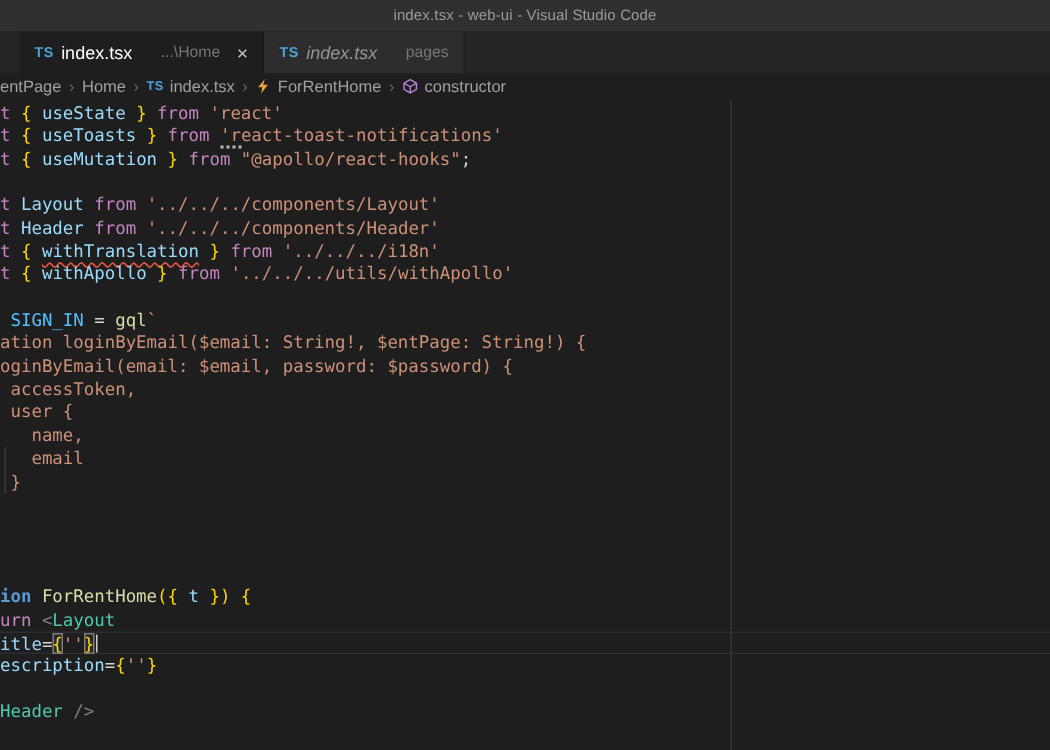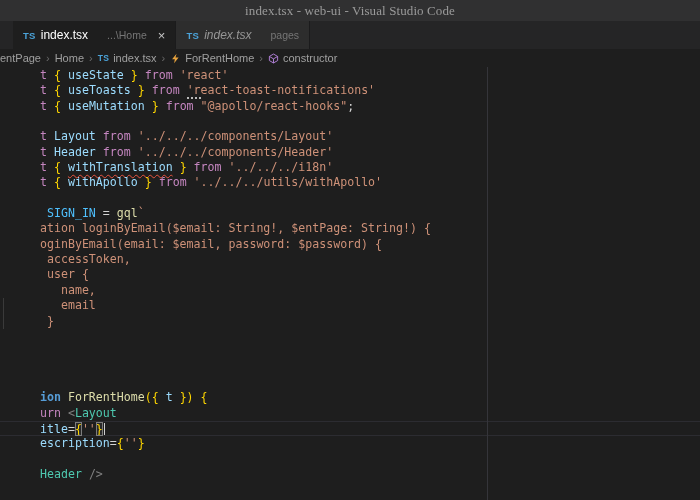--- a/index.html
+++ b/index.html
@@ -2,48 +2,48 @@
 <html><head>
 <meta charset="utf-8">
 <style>
   html,body{margin:0;padding:0;background:#1e1e1e;}
   #window{position:relative;width:700px;height:500px;overflow:hidden;background:#1e1e1e;
           font-family:"Liberation Sans",sans-serif;}
 
   
   .titlebar{position:absolute;top:0;left:0;right:0;height:21px;background:#303031;
             display:flex;align-items:center;justify-content:center;}
-  .titlebar .title{font-size:13px;color:#9a9a9a;letter-spacing:.1px;font-family:Liberation Serif, serif;}
+  .titlebar .title{font-size:10px;color:#9a9a9a;letter-spacing:.1px;}
 
   
   .tabbar{position:absolute;top:21px;left:0;right:0;height:28px;background:#252526;
           display:flex;align-items:stretch;padding-left:13px;box-sizing:border-box;}
   .tab{display:flex;align-items:center;gap:5px;padding:0 10px;font-size:12px;cursor:default;
        border-right:1px solid #1b1b1c;box-sizing:border-box;white-space:nowrap;}
   .tab.active{background:#1e1e1e;}
   .tab.active .tab-name{color:#ffffff;}
   .tab.preview{background:#2d2d2d;}
   .tab.preview .tab-name{color:#969696;font-style:italic;}
   .tab-detail{color:#767676;font-size:10.5px;margin-left:14px;}
   .tab-close{color:#c5c5c5;font-size:13px;margin-left:6px;line-height:1;}
   .ts-badge{color:#4ba3d9;font-weight:bold;font-size:9.5px;letter-spacing:.3px;}
 
   
   .breadcrumbs{position:absolute;top:49px;left:0;right:0;height:18px;background:#1e1e1e;
                display:flex;align-items:center;font-size:11px;color:#a0a0a0;white-space:nowrap;}
-  .crumb{display:flex;align-items:center;gap:4px;}
+  .crumb{display:flex;align-items:flex-start;gap:4px;}
   .crumb-sep{color:#6a6a6a;margin:0 5px;font-size:11px;}
   .crumb .ts-badge{font-size:8.5px;}
   .crumb svg{display:block;}
 
   
   .editor{position:absolute;top:67px;left:0;right:0;bottom:0;background:#1e1e1e;
           overflow:hidden;padding-top:1px;
           font-family:"DejaVu Sans Mono","Liberation Mono",monospace;font-size:11.6px;}
-  .code-line{height:15.35px;line-height:15.35px;white-space:pre;box-sizing:border-box;padding-left:40px;}
+  .code-line{height:15.35px;line-height:15.35px;white-space:pre;box-sizing:border-box;}
   .code-line.current{border-top:1px solid #2c2c31;border-bottom:1px solid #2c2c31;}
 
   .tk-kw{color:#c586c0;}
   .tk-kwblue{color:#569cd6;font-weight:bold;}
   .tk-ident{color:#9cdcfe;}
   .tk-constant{color:#4fc1ff;}
   .tk-func{color:#dcdcaa;}
   .tk-str{color:#ce9178;}
   .tk-brace{color:#ffd700;}
   .tk-punct{color:#d4d4d4;}

